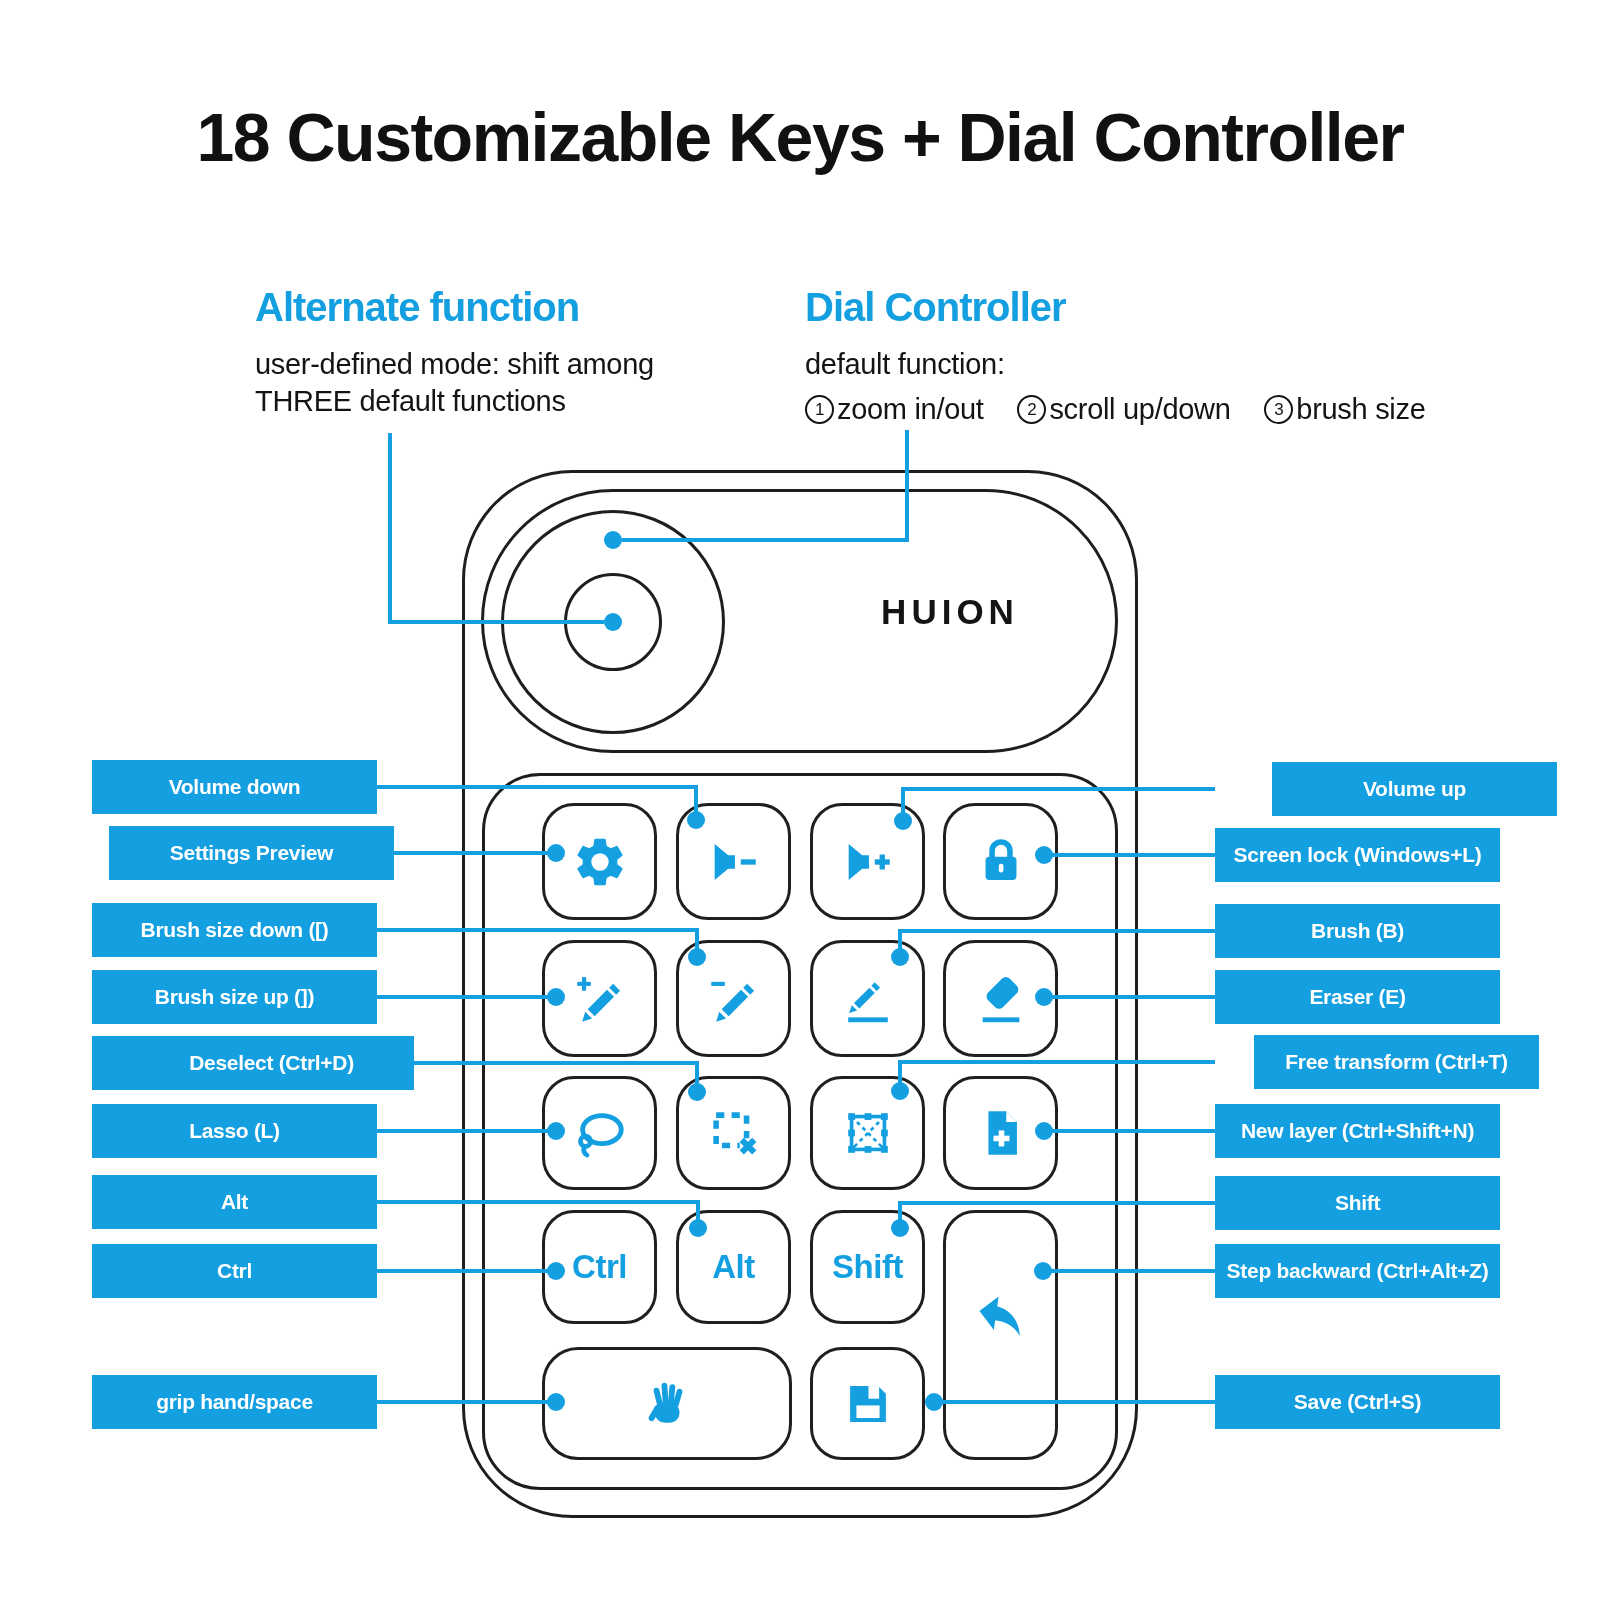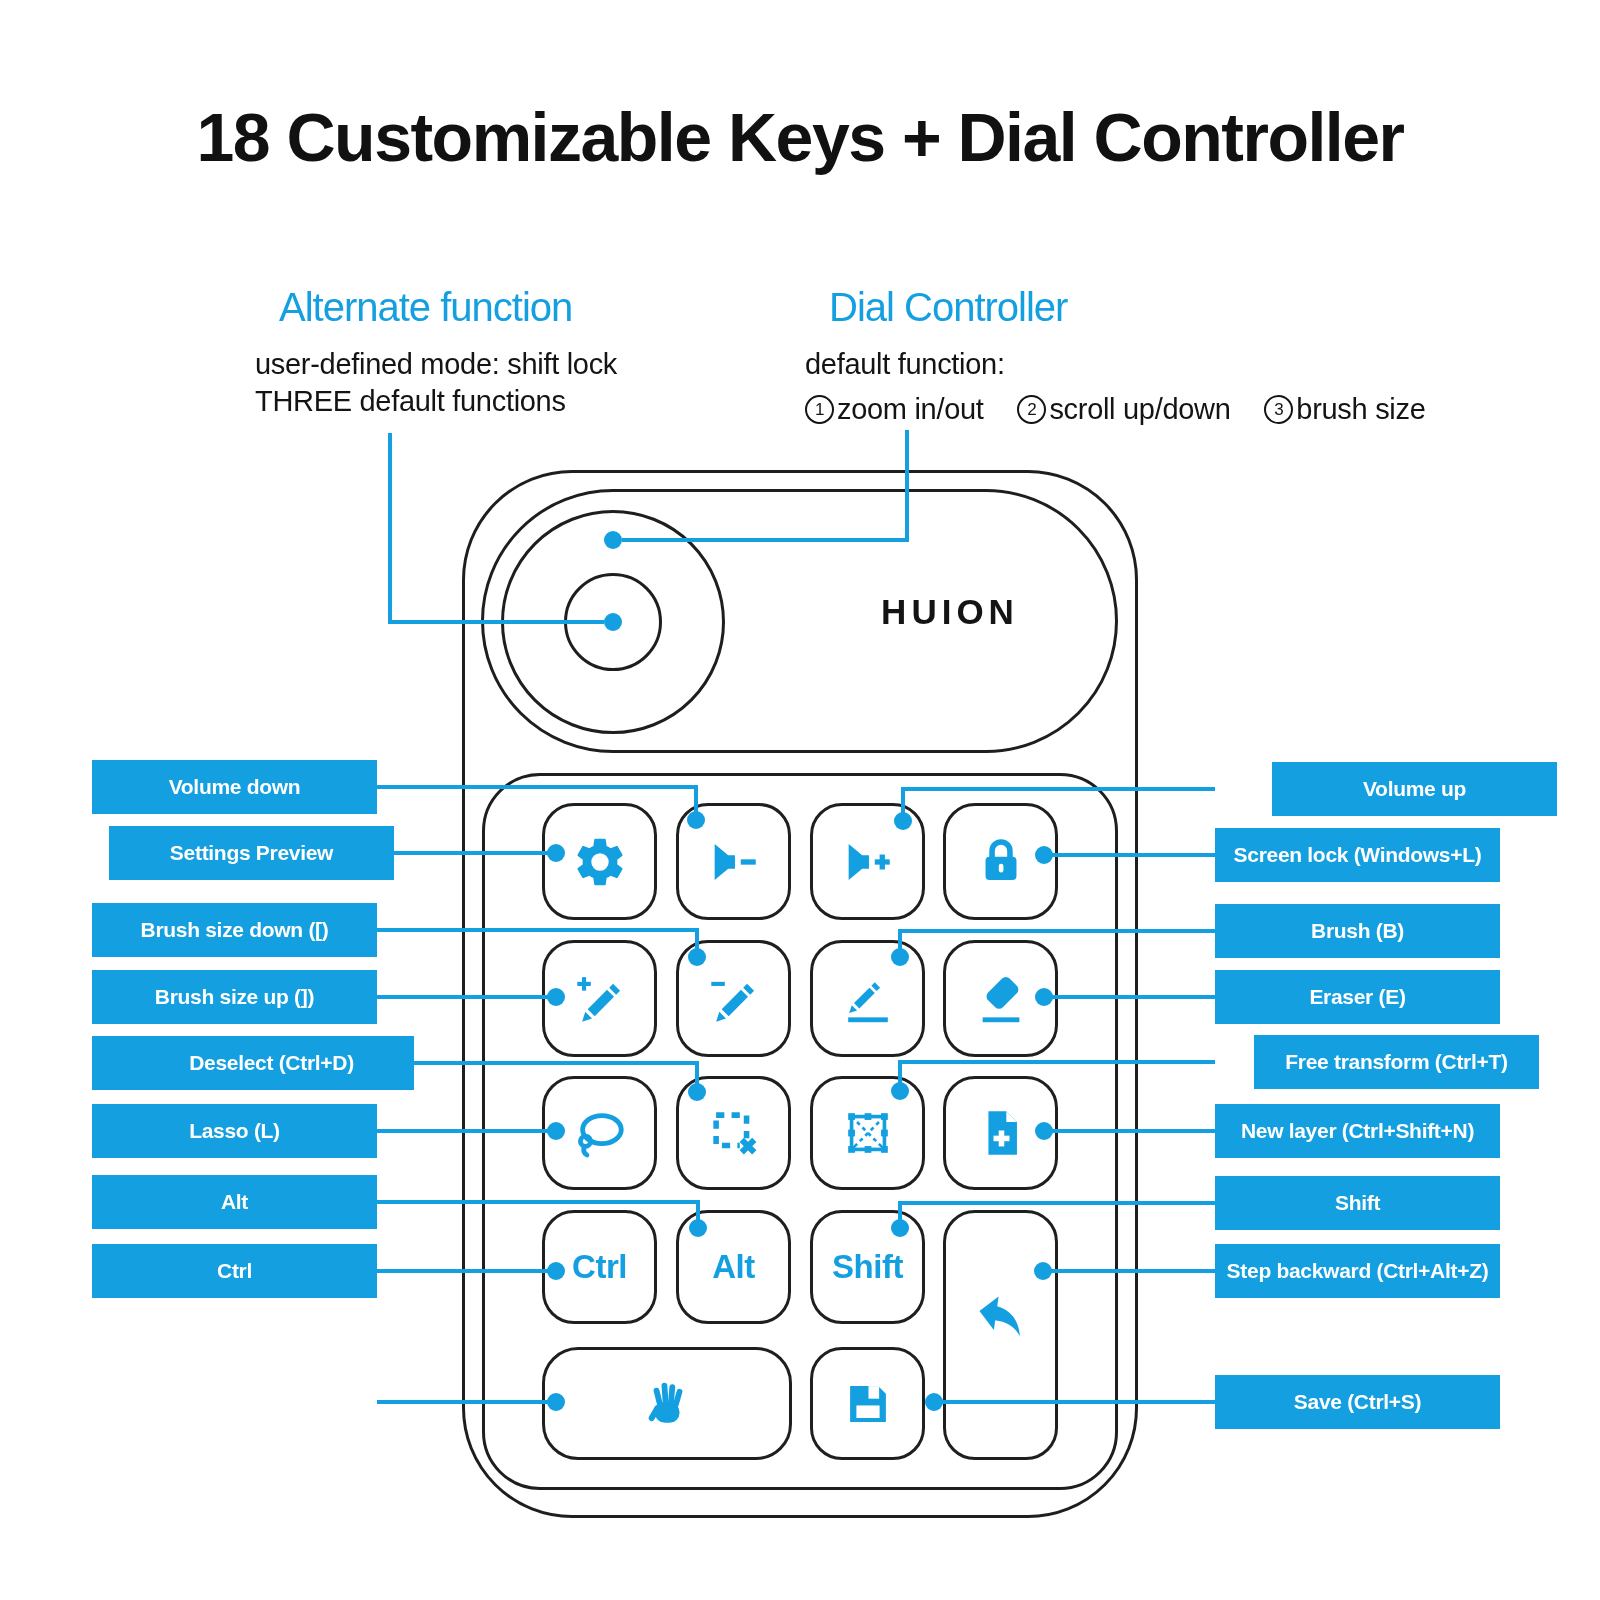--- a/index.html
+++ b/index.html
@@ -3,21 +3,21 @@
 <meta charset="utf-8">
 <style>
   html,body{margin:0;padding:0;background:#fff;}
   .stage{position:relative;width:1596px;height:1600px;background:#ffffff;overflow:hidden;
          font-family:"Liberation Sans", sans-serif;}
   .abs{position:absolute;}
 
   .title{position:absolute;left:0;top:98px;width:1600px;text-align:center;
          font-size:68px;font-weight:700;letter-spacing:-1.5px;color:#111;}
 
-  .sec-head{font-size:40px;font-weight:400;letter-spacing:-1px;color:#149FE0;line-height:46px;margin-left:24px;}
+  .sec-head{font-size:40px;font-weight:700;letter-spacing:-1px;color:#149FE0;line-height:46px;}
   .sec-body{margin-top:16px;font-size:29px;color:#141414;line-height:37px;letter-spacing:-0.3px;}
   .ditem{display:inline-flex;align-items:center;margin-right:26px;}
   .circ{display:inline-flex;align-items:center;justify-content:center;width:25px;height:25px;
         border:2px solid #141414;border-radius:50%;font-size:17px;font-weight:400;margin-right:3px;}
 
   
   .device{position:absolute;left:462px;top:470px;width:676px;height:1048px;
           border:3px solid #1E1E1E;border-radius:110px;background:#fff;box-sizing:border-box;}
   .pill{position:absolute;left:481px;top:489px;width:637px;height:264px;
         border:3px solid #1E1E1E;border-radius:134px;box-sizing:border-box;}
@@ -46,21 +46,21 @@
 </head>
 <body>
 
 <div class="stage">
 
   <div class="title">18 Customizable Keys + Dial Controller</div>
 
   <div class="abs" style="left:255px;top:284px;">
     <div class="sec-head">Alternate function</div>
     <div class="sec-body">
-      <div>user-defined mode: shift lock</div>
+      <div>user-defined mode: shift among</div>
       <div>THREE default functions</div>
     </div>
   </div>
 
   <div class="abs" style="left:805px;top:284px;">
     <div class="sec-head">Dial Controller</div>
     <div class="sec-body">
       <div>default function:</div>
       <div style="margin-top:4px;">
         <span class="ditem">
@@ -276,20 +276,21 @@
   </svg>
 
   <div class="lbl" style="left:92px;top:760px;">Volume down</div>
   <div class="lbl" style="left:109px;top:826px;">Settings Preview</div>
   <div class="lbl" style="left:92px;top:903px;">Brush size down ([)</div>
   <div class="lbl" style="left:92px;top:970px;">Brush size up (])</div>
   <div class="lbl" style="left:92px;top:1036px;padding-left:37px;">Deselect (Ctrl+D)</div>
   <div class="lbl" style="left:92px;top:1104px;">Lasso (L)</div>
   <div class="lbl" style="left:92px;top:1175px;">Alt</div>
   <div class="lbl" style="left:92px;top:1244px;">Ctrl</div>
+  <div class="lbl" style="left:92px;top:1375px;">grip hand/space</div>
 
   <div class="lbl" style="left:1272px;top:762px;">Volume up</div>
   <div class="lbl" style="left:1215px;top:828px;">Screen lock (Windows+L)</div>
   <div class="lbl" style="left:1215px;top:904px;">Brush (B)</div>
   <div class="lbl" style="left:1215px;top:970px;">Eraser (E)</div>
   <div class="lbl" style="left:1215px;top:1035px;margin-left:39px;">Free transform (Ctrl+T)</div>
   <div class="lbl" style="left:1215px;top:1104px;">New layer (Ctrl+Shift+N)</div>
   <div class="lbl" style="left:1215px;top:1176px;">Shift</div>
   <div class="lbl" style="left:1215px;top:1244px;">Step backward (Ctrl+Alt+Z)</div>
   <div class="lbl" style="left:1215px;top:1375px;">Save (Ctrl+S)</div>

